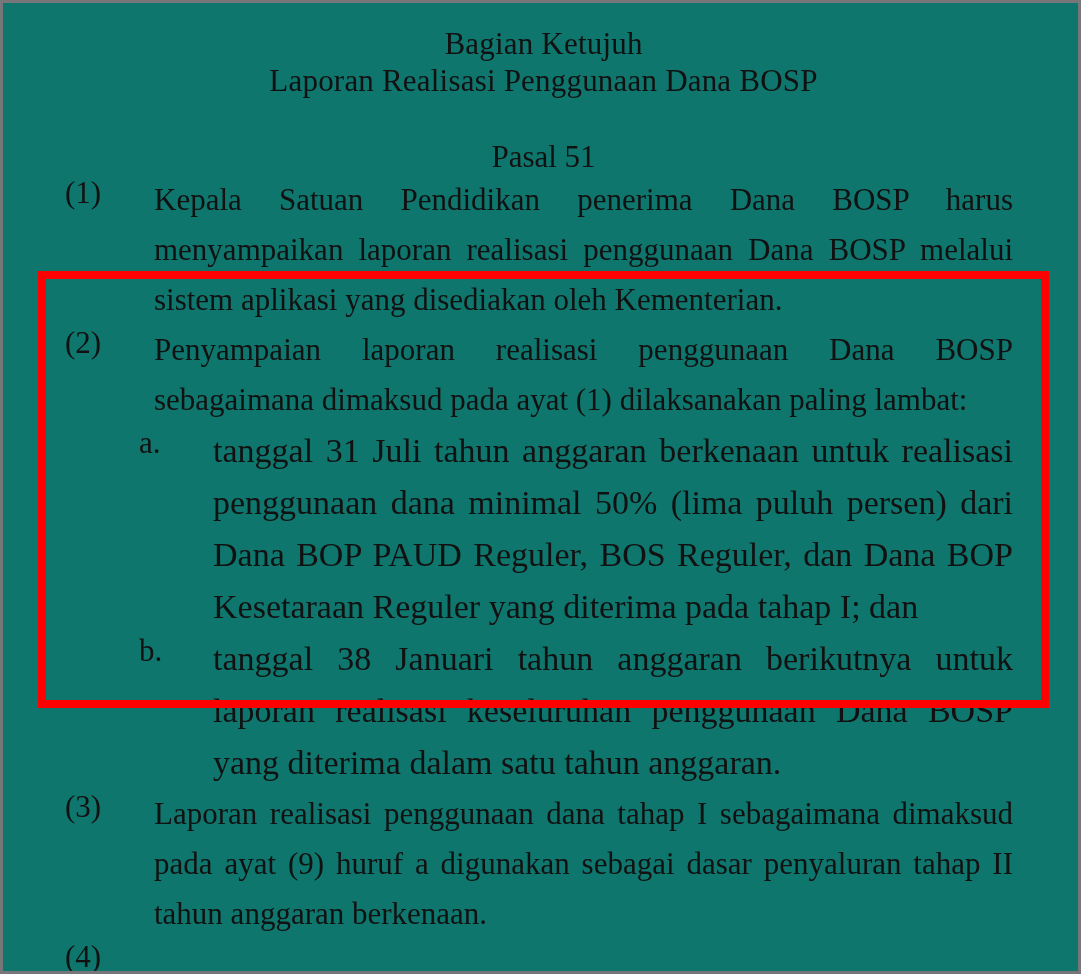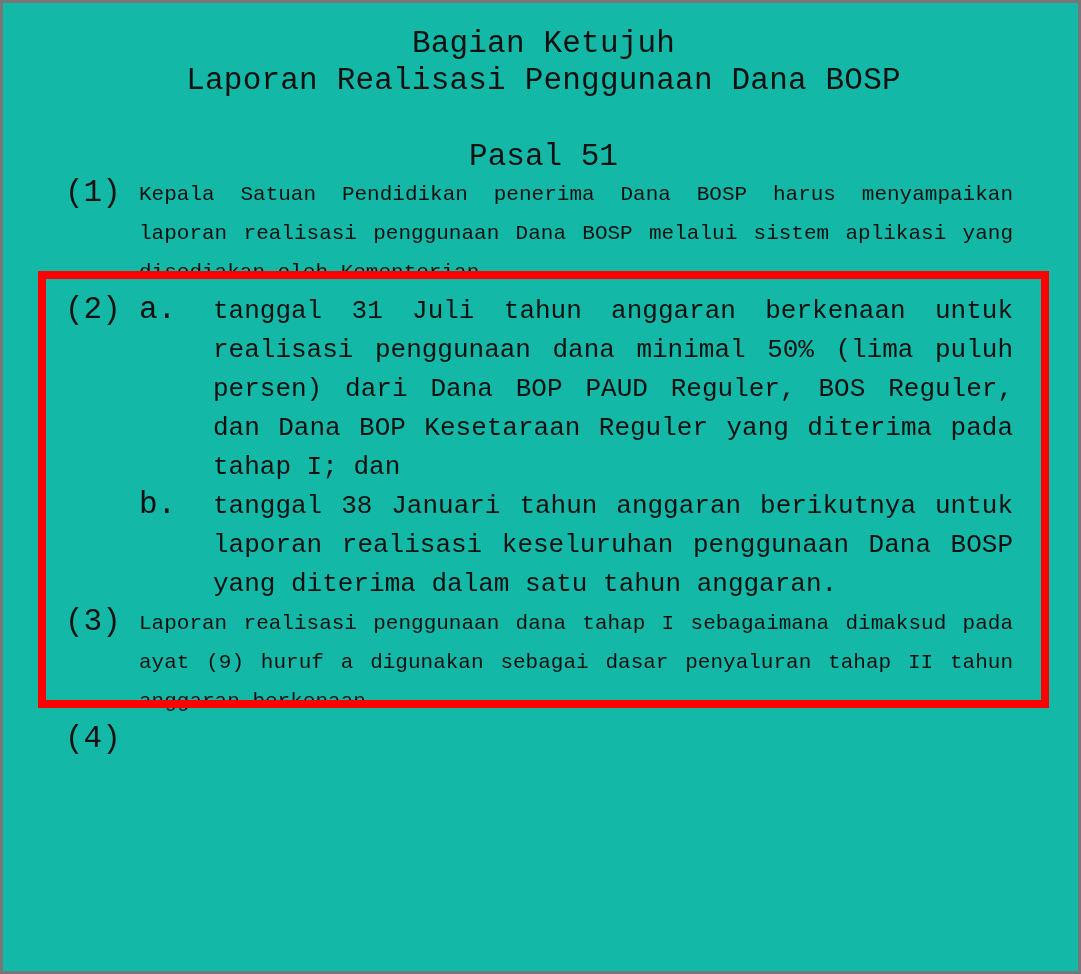--- a/index.html
+++ b/index.html
@@ -6,24 +6,24 @@
     margin: 0;
     padding: 0;
     background: #ffffff;
   }
 
   .page {
     position: relative;
     width: 1081px;
     height: 974px;
     box-sizing: border-box;
-    background: #14b8a6;
+    background: #0f766e;
     border: 3px solid #77777a;
     overflow: hidden;
-    font-family: Liberation Mono, monospace;
+    font-family: Liberation Serif, serif;
     color: #111111;
   }
 
   .doc-body {
     position: absolute;
     left: 0;
     top: 0;
     width: 1081px;
     padding: 0;
   }
@@ -60,25 +60,26 @@
     flex: 0 0 74px;
     width: 74px;
     font-size: 31px;
     line-height: 36px;
     text-align: left;
     white-space: nowrap;
   }
 
   .clause-text {
     flex: 1 1 auto;
-    font-size: 21px;
-    line-height: 39px;
+    font-size: 31px;
+    line-height: 50px;
     text-align: justify;
     text-justify: inter-word;
     hyphens: none;
+    margin-left: 15px;
   }
 
   .clause-text.last-line-left {
     text-align-last: left;
   }
 
   
   .subclause {
     display: flex;
     align-items: flex-start;
@@ -88,22 +89,22 @@
   .sub-num {
     flex: 0 0 74px;
     width: 74px;
     font-size: 31px;
     line-height: 36px;
     white-space: nowrap;
   }
 
   .sub-text {
     flex: 1 1 auto;
-    font-size: 26px;
-    line-height: 39px;
+    font-size: 34px;
+    line-height: 52px;
     text-align: justify;
     text-justify: inter-word;
     text-align-last: left;
   }
 
   
   .highlight-box {
     position: absolute;
     left: 35px;
     top: 268px;
@@ -130,20 +131,21 @@
     <div class="pasal">Pasal 51</div>
 
     <div class="clause">
       <div class="clause-num">(1)</div>
       <div class="clause-text last-line-left">Kepala Satuan Pendidikan penerima Dana BOSP harus menyampaikan laporan realisasi penggunaan Dana BOSP melalui sistem aplikasi yang disediakan oleh Kementerian.</div>
     </div>
 
     <div class="clause">
       <div class="clause-num">(2)</div>
       <div style="flex:1 1 auto;">
+        <div class="clause-text last-line-left">Penyampaian laporan realisasi penggunaan Dana BOSP sebagaimana dimaksud pada ayat (1) dilaksanakan paling lambat:</div>
 
         <div class="subclause">
           <div class="sub-num">a.</div>
           <div class="sub-text">tanggal 31 Juli tahun anggaran berkenaan untuk realisasi penggunaan dana minimal 50% (lima puluh persen) dari Dana BOP PAUD Reguler, BOS Reguler, dan Dana BOP Kesetaraan Reguler yang diterima pada tahap I; dan</div>
         </div>
 
         <div class="subclause">
           <div class="sub-num">b.</div>
           <div class="sub-text">tanggal 38 Januari tahun anggaran berikutnya untuk laporan realisasi keseluruhan penggunaan Dana BOSP yang diterima dalam satu tahun anggaran.</div>
         </div>

